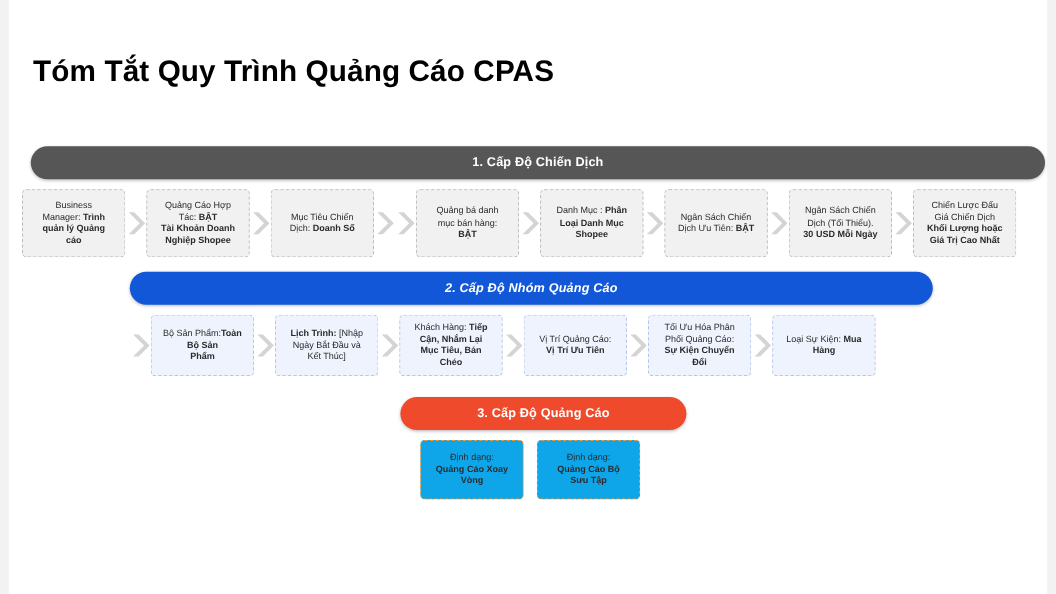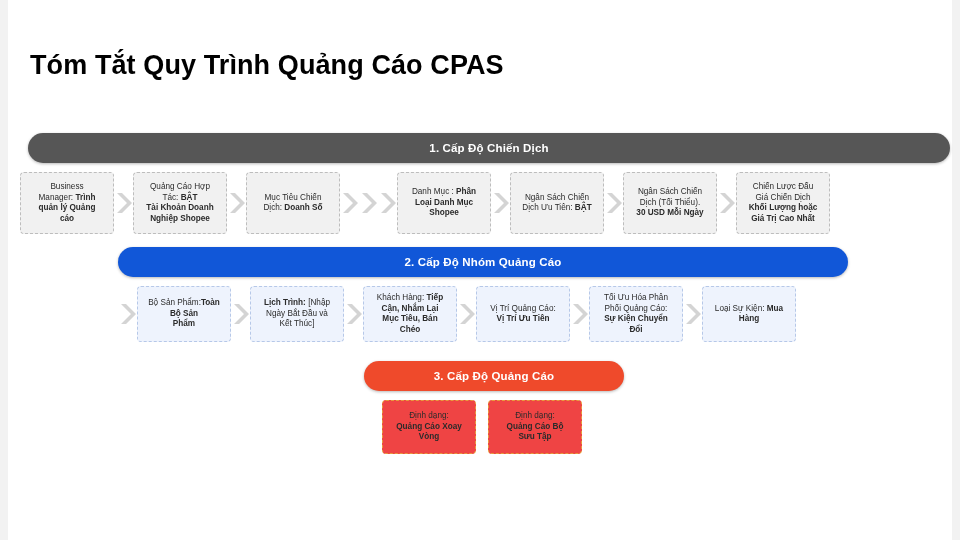--- a/index.html
+++ b/index.html
@@ -53,20 +53,21 @@
     background: #565656;
     left: 20px;
     top: 133px;
     width: 922px;
   }
   .banner-2 {
     background: #1157d8;
     left: 110px;
     top: 247px;
     width: 730px;
+    font-style: italic;
   }
   .banner-3 {
     background: #ef4a2b;
     left: 356px;
     top: 361px;
     width: 260px;
   }
 
   
   .row {
@@ -106,21 +107,21 @@
     background: #eef3fd;
     border: 1px dashed #b6c8e8;
     border-radius: 4px;
     font-size: 8.2px;
     color: #2b2b2b;
   }
   
   .row-3 .node {
     width: 94px;
     height: 54px;
-    background: #ef4444;
+    background: #0ea5e9;
     border: 1px dashed #e79a3c;
     border-radius: 4px;
     font-size: 8.2px;
     color: #2b2b2b;
   }
 
   
   .chev {
     width: 19px;
     flex: 0 0 19px;
@@ -164,20 +165,23 @@
       <div class="chev">
         <svg width="16" height="22" viewBox="0 0 16 22">
           <path d="M1 1 L11 11 L1 21 L6 21 L16 11 L6 1 Z" fill="#d4d4d4"></path>
         </svg>
       </div>
       <div class="chev">
         <svg width="16" height="22" viewBox="0 0 16 22">
           <path d="M1 1 L11 11 L1 21 L6 21 L16 11 L6 1 Z" fill="#d4d4d4"></path>
         </svg>
       </div>
+      <div class="node">
+        <div>Quảng bá danh<br>mục bán hàng:<br><b>BẬT</b></div>
+      </div>
       <div class="chev">
         <svg width="16" height="22" viewBox="0 0 16 22">
           <path d="M1 1 L11 11 L1 21 L6 21 L16 11 L6 1 Z" fill="#d4d4d4"></path>
         </svg>
       </div>
       <div class="node">
         <div>Danh Mục : <b>Phân</b><br><b>Loại Danh Mục</b><br><b>Shopee</b></div>
       </div>
       <div class="chev">
         <svg width="16" height="22" viewBox="0 0 16 22">

